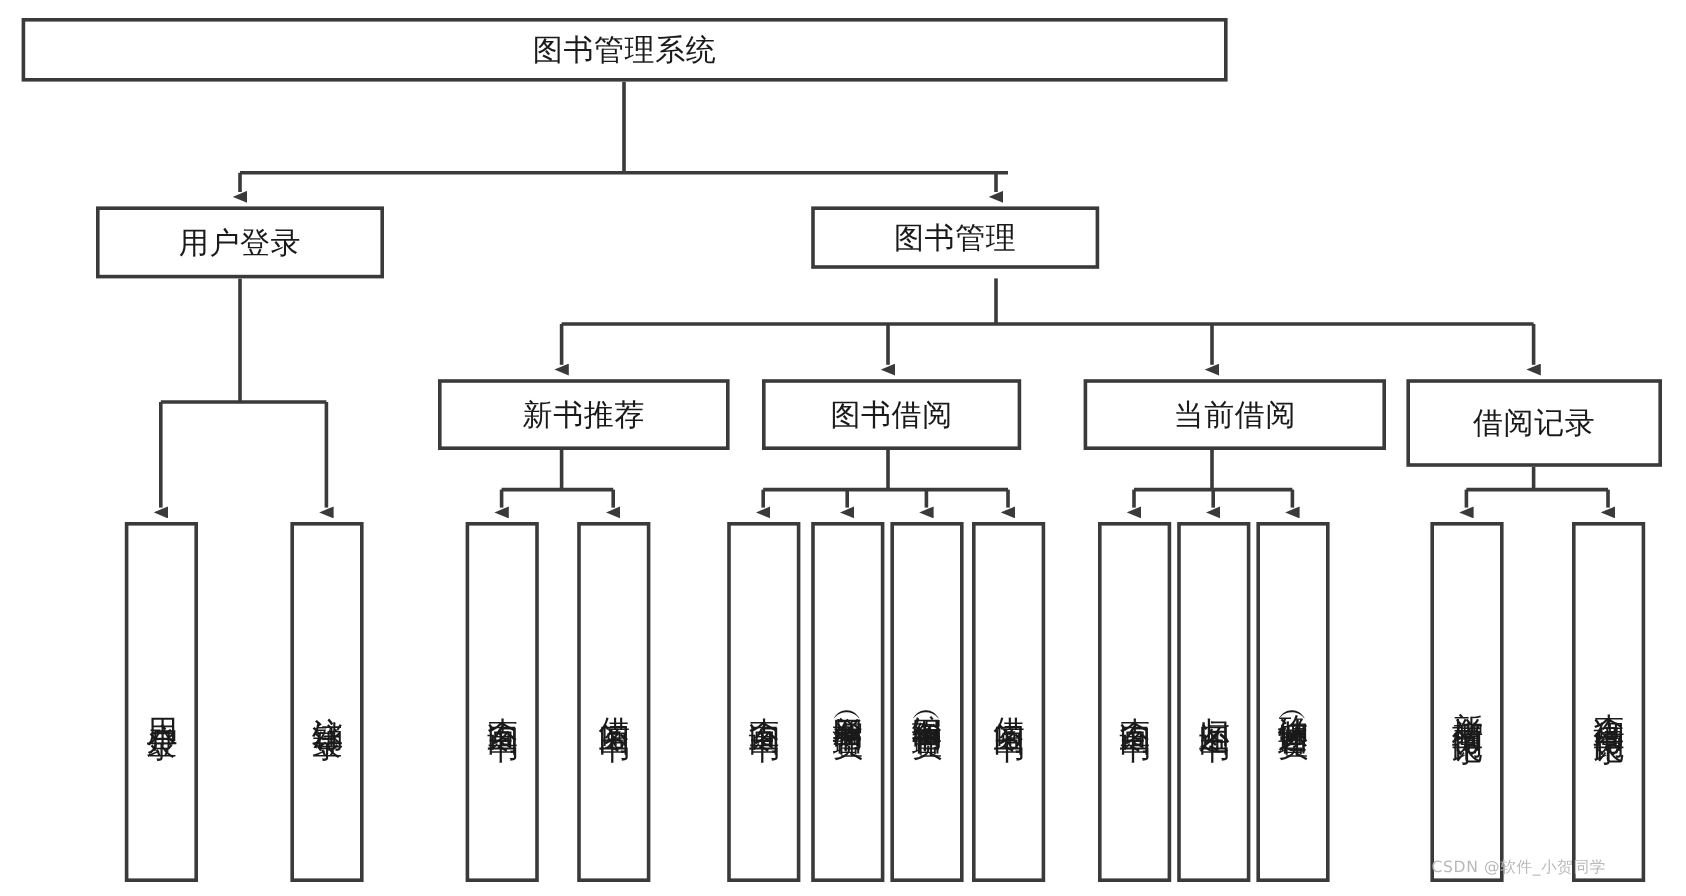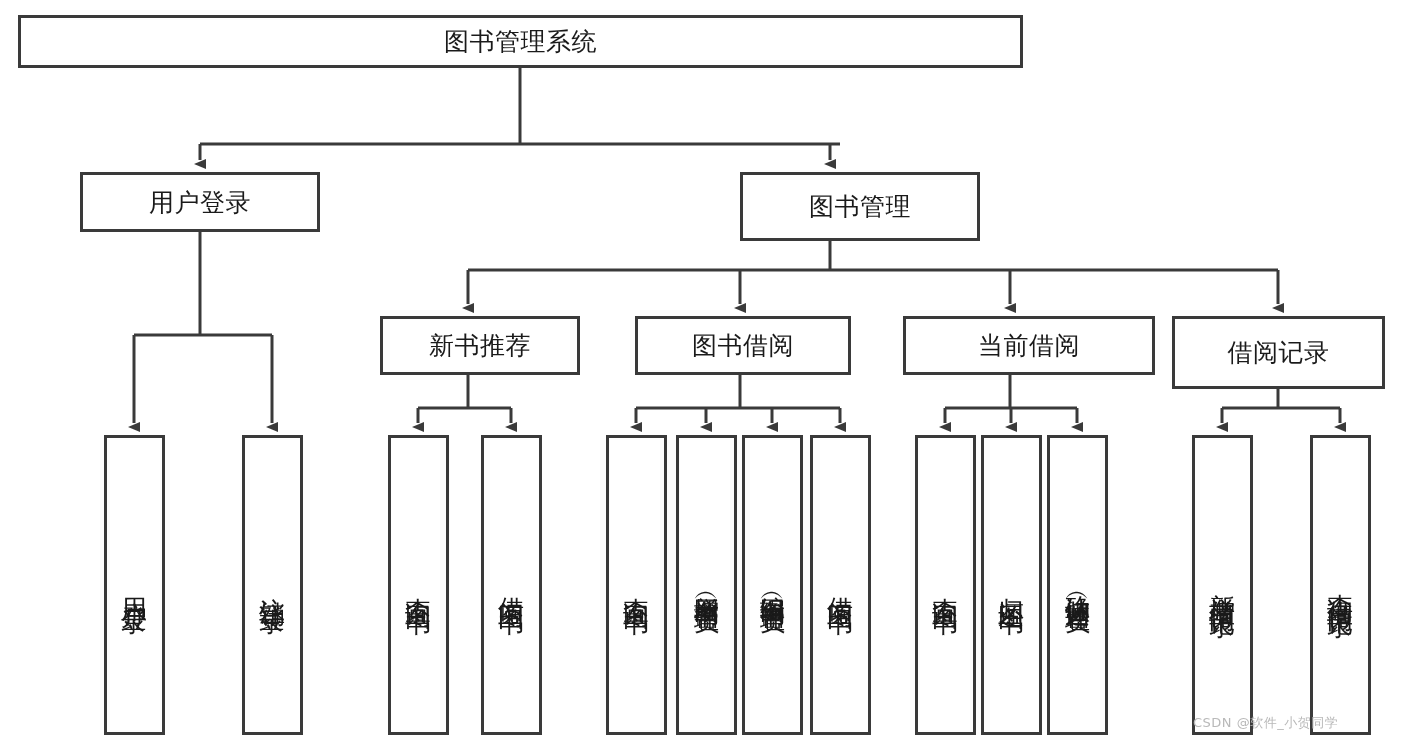--- a/index.html
+++ b/index.html
@@ -125,25 +125,25 @@
     </g>
   </svg>
 
   <div class="node horiz root" style="left:18px;top:15px;width:1005px;height:53px;">
     <span class="node-label">图书管理系统</span>
   </div>
 
   <div class="node horiz" style="left:80px;top:172px;width:240px;height:60px;">
     <span class="node-label">用户登录</span>
   </div>
-  <div class="node horiz" style="left:740px;top:172px;width:240px;height:69px;">
+  <div class="node horiz" style="left:676px;top:172px;width:240px;height:52px;">
     <span class="node-label">图书管理</span>
   </div>
 
-  <div class="node horiz" style="left:380px;top:316px;width:200px;height:59px;">
+  <div class="node horiz" style="left:365px;top:316px;width:243px;height:59px;">
     <span class="node-label">新书推荐</span>
   </div>
   <div class="node horiz" style="left:635px;top:316px;width:216px;height:59px;">
     <span class="node-label">图书借阅</span>
   </div>
   <div class="node horiz" style="left:903px;top:316px;width:252px;height:59px;">
     <span class="node-label">当前借阅</span>
   </div>
   <div class="node horiz" style="left:1172px;top:316px;width:213px;height:73px;">
     <span class="node-label">借阅记录</span>

